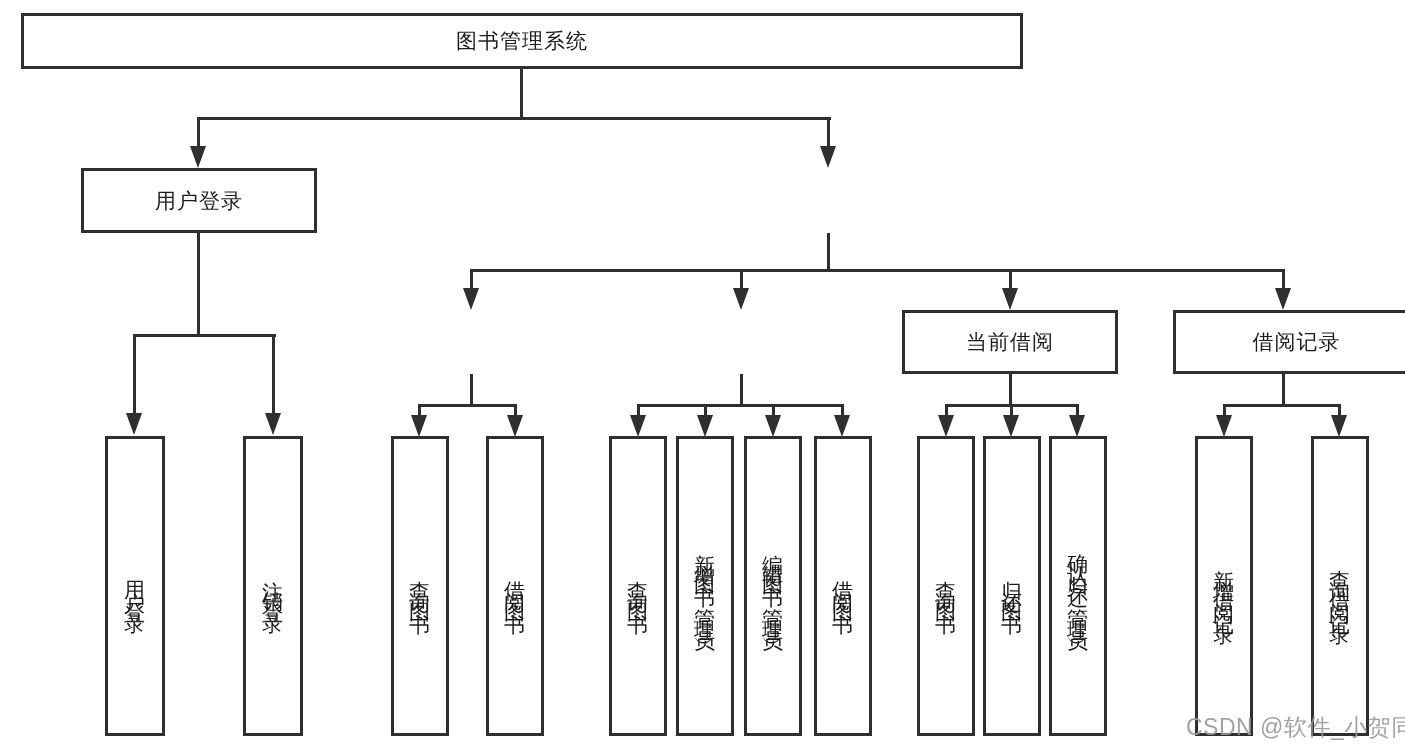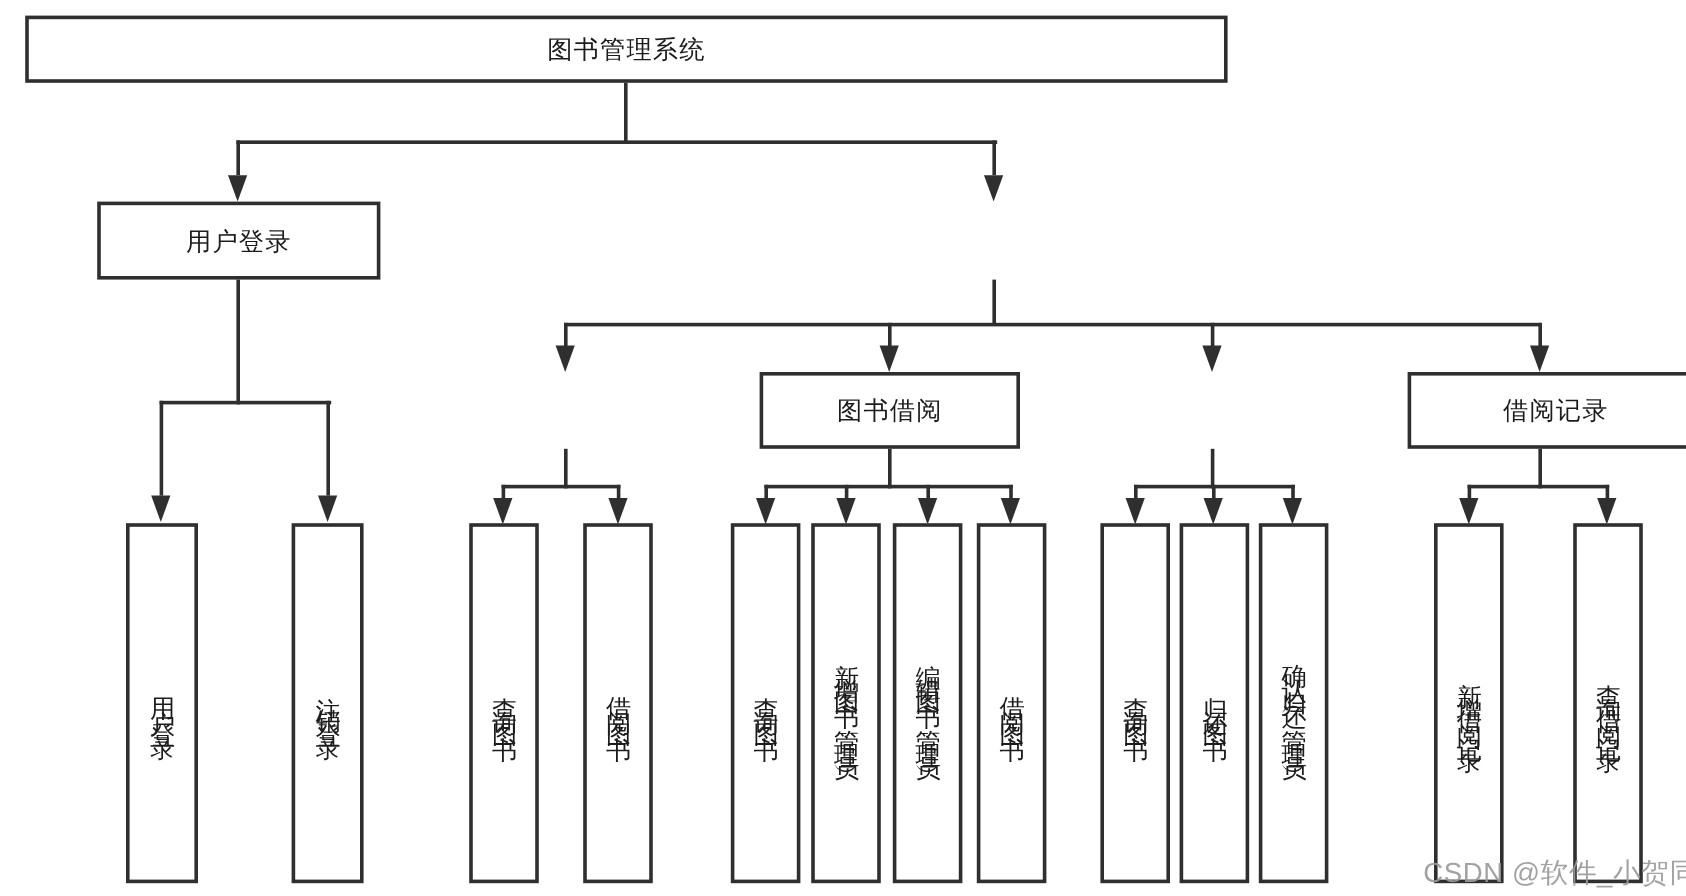--- a/index.html
+++ b/index.html
@@ -84,22 +84,22 @@
   <div class="line" style="left:470px; top:269px; width:814px; height:3px;"></div>
   <div class="line" style="left:470px; top:269px; width:3px; height:21px;"></div>
   <div class="arrowhead" style="left:463px; top:288px;"></div>
   <div class="line" style="left:740px; top:269px; width:3px; height:21px;"></div>
   <div class="arrowhead" style="left:733px; top:288px;"></div>
   <div class="line" style="left:1009px; top:269px; width:3px; height:21px;"></div>
   <div class="arrowhead" style="left:1002px; top:288px;"></div>
   <div class="line" style="left:1282px; top:269px; width:3px; height:21px;"></div>
   <div class="arrowhead" style="left:1275px; top:288px;"></div>
 
-  <div class="box" style="left:633px; top:310px; width:217px; height:64px;">
-    <span>图书借阅</span>
+  <div class="box" style="left:902px; top:310px; width:216px; height:64px;">
+    <span>当前借阅</span>
   </div>
   <div class="box" style="left:1173px; top:310px; width:247px; height:64px;">
     <span>借阅记录</span>
   </div>
 
   <div class="line" style="left:470px; top:374px; width:3px; height:33px;"></div>
   <div class="line" style="left:418px; top:404px; width:99px; height:3px;"></div>
   <div class="line" style="left:418px; top:404px; width:3px; height:13px;"></div>
   <div class="arrowhead" style="left:411px; top:415px;"></div>
   <div class="line" style="left:514px; top:404px; width:3px; height:13px;"></div>

